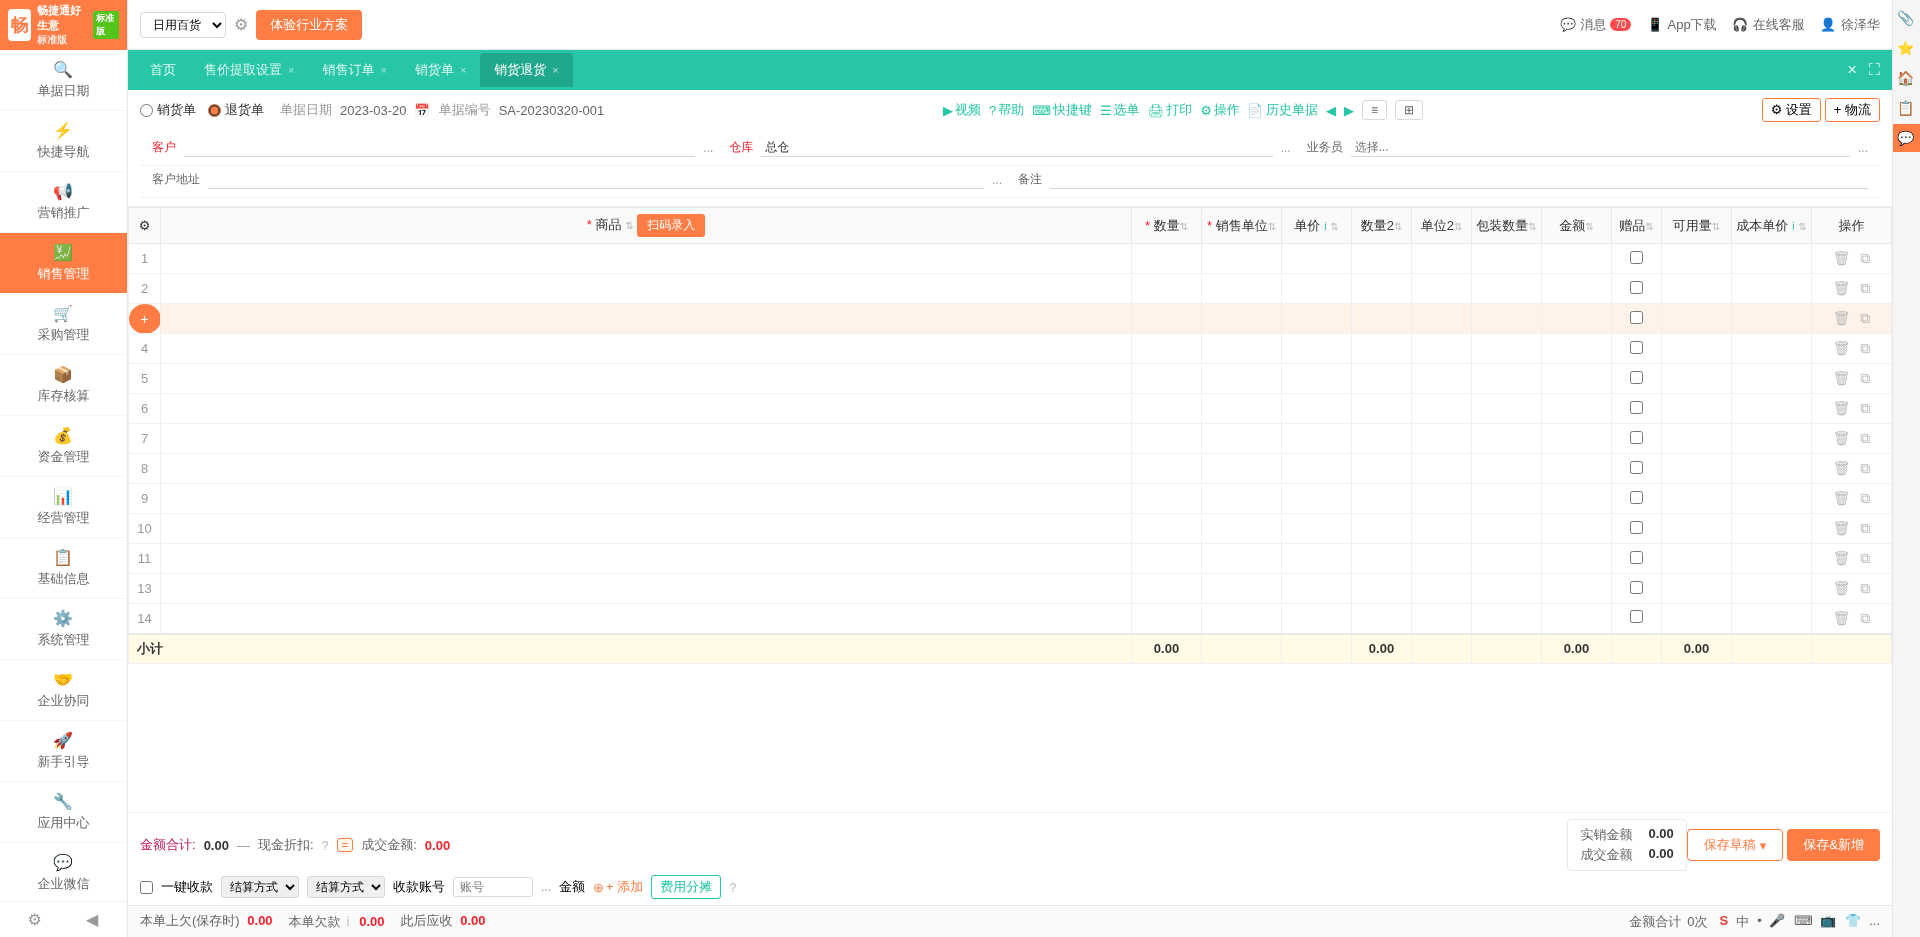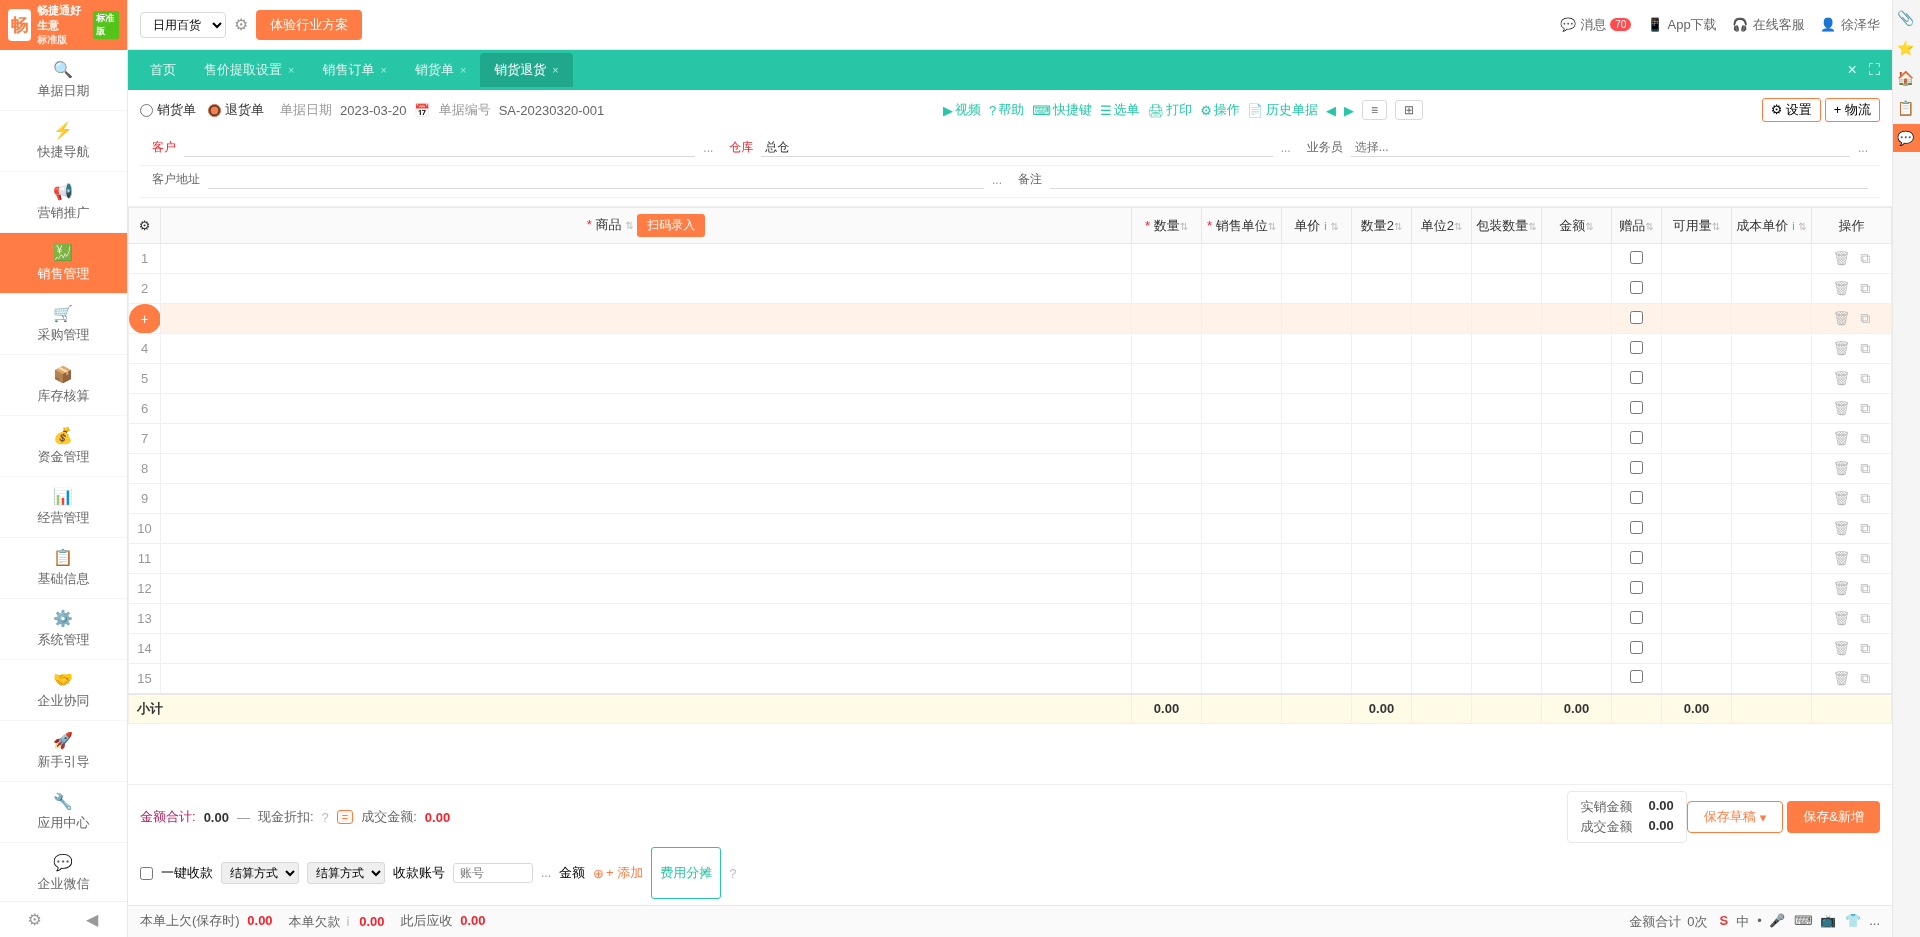--- a/index.html
+++ b/index.html
@@ -87,21 +87,21 @@
     .bottom-dash { color: #999; }
     .bottom-discount-label { color: #666; }
     .bottom-eq { color: #ff7d45; background: #fff7f0; border: 1px solid #ff7d45; border-radius: 3px; padding: 0 4px; font-size: 11px; }
     .bottom-deal-label { color: #666; }
     .bottom-deal-value { color: #f5222d; font-weight: bold; }
     .bottom-row2 { display: flex; align-items: center; gap: 8px; font-size: 12px; }
     .bottom-checkbox { accent-color: #ff7d45; }
     .bottom-select { border: 1px solid #d9d9d9; border-radius: 3px; padding: 2px 4px; font-size: 12px; }
     .bottom-input-sm { border: 1px solid #d9d9d9; border-radius: 3px; padding: 2px 6px; font-size: 12px; width: 80px; }
     .add-fee-btn { color: #ff7d45; background: none; border: none; cursor: pointer; font-size: 12px; display: flex; align-items: center; gap: 2px; }
-    .fee-split-btn { background: #fff; border: 1px solid #26c6a6; border-radius: 3px; padding: 16px 8px; color: #26c6a6; font-size: 12px; cursor: pointer; }
+    .fee-split-btn { background: #fff; border: 1px solid #26c6a6; border-radius: 3px; padding: 2px 8px; color: #26c6a6; font-size: 12px; cursor: pointer; }
     .help-icon { color: #bbb; cursor: pointer; }
 
     
     .footer-bar { background: #fafafa; border-top: 1px solid #e8e8e8; padding: 4px 12px; display: flex; align-items: center; justify-content: space-between; font-size: 12px; color: #666; flex-shrink: 0; height: 32px; }
     .footer-bar-left { display: flex; gap: 16px; }
     .footer-bar-center { display: flex; align-items: center; gap: 4px; }
 
     
     .right-summary { display: flex; flex-direction: column; gap: 2px; background: #fff; border: 1px solid #e8e8e8; border-radius: 4px; padding: 6px 12px; font-size: 12px; }
     .summary-row { display: flex; justify-content: space-between; gap: 16px; }
@@ -583,75 +583,39 @@
         <td></td>
         <td class="checkbox-cell"><input type="checkbox" style=""></td>
         <td></td>
         <td></td>
         <td>
           <button class="row-action-btn">🗑</button>
           <button class="row-action-btn">⧉</button>
         </td>
       </tr>
               <tr>
-        <td class="row-num">12</td>
-        <td></td>
-        <td></td>
-        <td></td>
-        <td></td>
-        <td></td>
-        <td></td>
-        <td></td>
-        <td></td>
-        <td class="checkbox-cell"><input type="checkbox" style=""></td>
-        <td></td>
-        <td></td>
-        <td>
-          <button class="row-action-btn">🗑</button>
-          <button class="row-action-btn">⧉</button>
-        </td>
-      </tr>
-              <tr>
         <td class="row-num">13</td>
         <td></td>
         <td></td>
         <td></td>
         <td></td>
         <td></td>
         <td></td>
         <td></td>
         <td></td>
         <td class="checkbox-cell"><input type="checkbox" style=""></td>
         <td></td>
         <td></td>
         <td>
           <button class="row-action-btn">🗑</button>
           <button class="row-action-btn">⧉</button>
         </td>
       </tr>
               <tr>
         <td class="row-num">14</td>
-        <td></td>
-        <td></td>
-        <td></td>
-        <td></td>
-        <td></td>
-        <td></td>
-        <td></td>
-        <td></td>
-        <td class="checkbox-cell"><input type="checkbox" style=""></td>
-        <td></td>
-        <td></td>
-        <td>
-          <button class="row-action-btn">🗑</button>
-          <button class="row-action-btn">⧉</button>
-        </td>
-      </tr>
-              <tr>
-        <td class="row-num">15</td>
         <td></td>
         <td></td>
         <td></td>
         <td></td>
         <td></td>
         <td></td>
         <td></td>
         <td></td>
         <td class="checkbox-cell"><input type="checkbox" style=""></td>
         <td></td>

